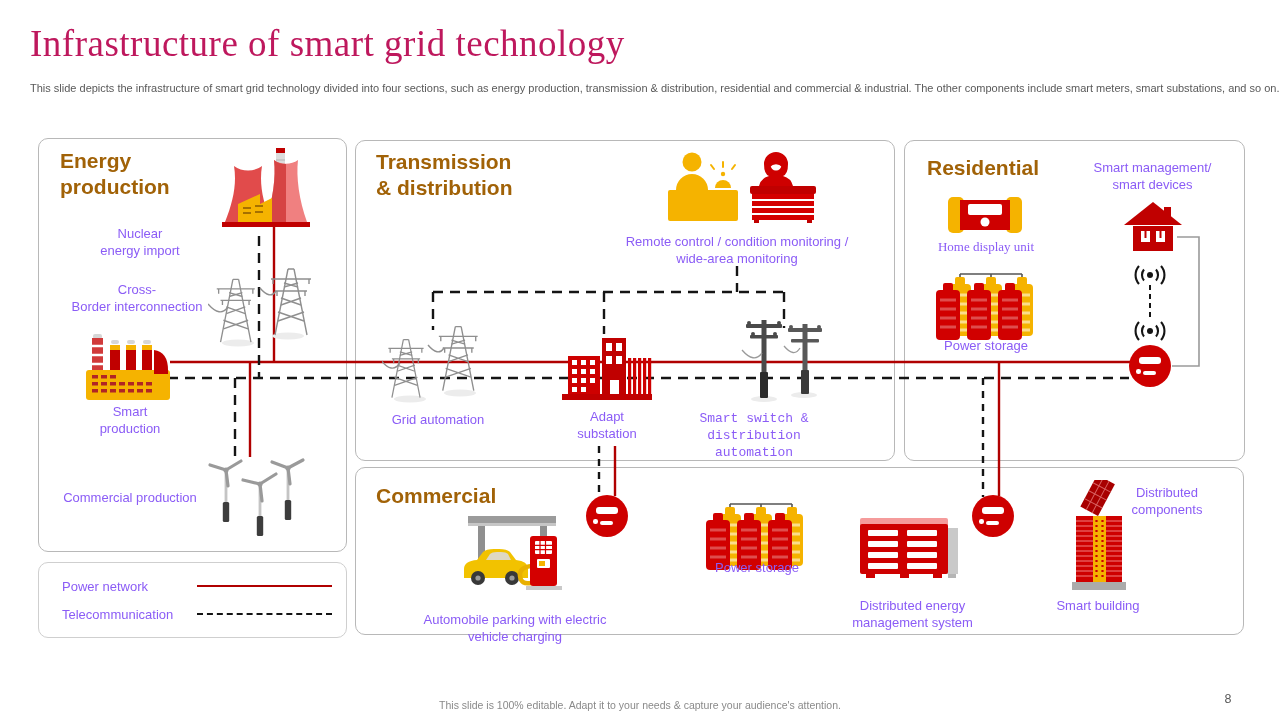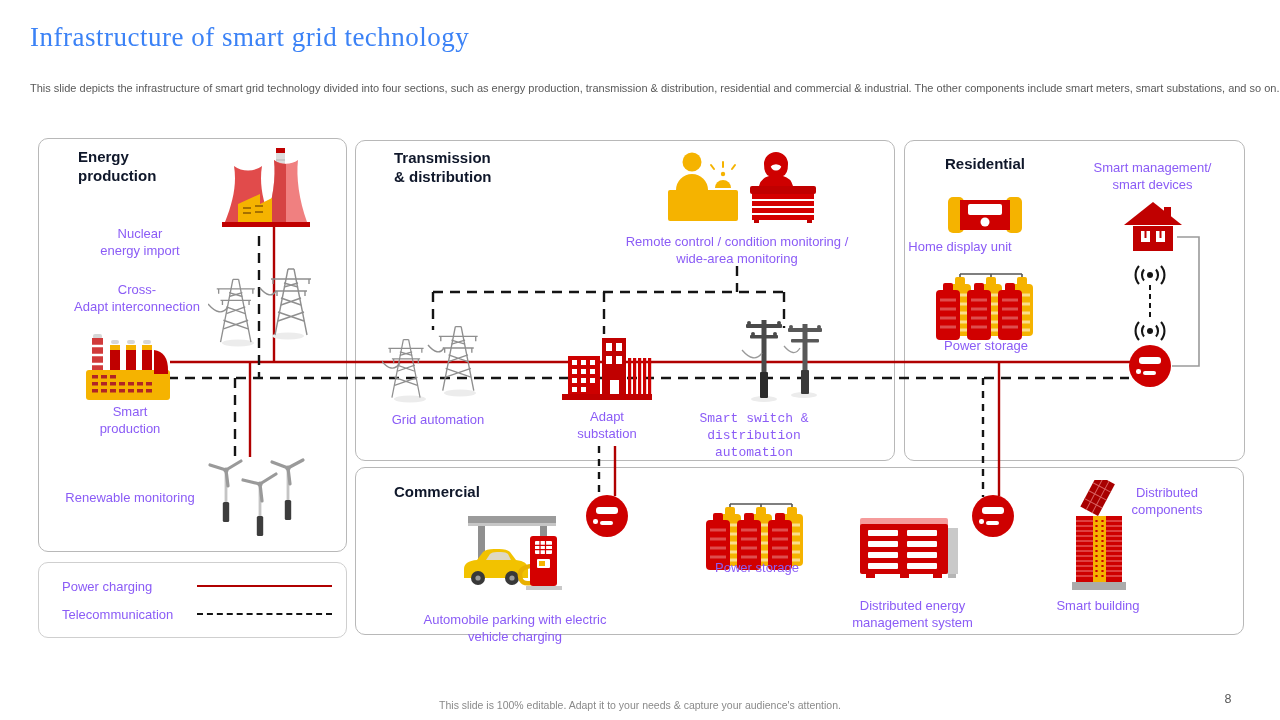--- a/index.html
+++ b/index.html
@@ -1,22 +1,22 @@
 <!DOCTYPE html>
 <html><head>
 <meta charset="utf-8">
 <style>
   html,body{margin:0;padding:0;background:#fff;}
   .slide{position:relative;width:1280px;height:720px;background:#fff;overflow:hidden;
          font-family:"Liberation Sans",sans-serif;}
   .title{position:absolute;left:30px;top:22px;font-family:"Liberation Serif",serif;
-         font-size:27px;font-weight:400;color:#3b82f6;letter-spacing:.5px;}
+         font-size:37px;font-weight:400;color:#be185d;letter-spacing:.5px;}
   .subtitle{position:absolute;left:30px;top:82px;width:1240px;font-size:11px;color:#595959;white-space:nowrap;}
   .box{position:absolute;border:1.4px solid #b8b8b8;border-radius:10px;background:transparent;}
-  .hdr{position:absolute;font-size:15px;font-weight:bold;color:#0f172a;line-height:1.25;white-space:pre-line;z-index:4;margin-left:18px;}
+  .hdr{position:absolute;font-size:21px;font-weight:bold;color:#a16207;line-height:1.25;white-space:pre-line;z-index:4;}
   .lbl{position:absolute;font-size:13px;color:#8b5cf6;line-height:1.3;text-align:center;white-space:pre-line;z-index:4;}
   .icon{position:absolute;z-index:2;}
   .lines{position:absolute;left:0;top:0;z-index:1;pointer-events:none;}
   .meter{position:absolute;width:42px;height:42px;border-radius:50%;background:#CE0000;z-index:3;}
   .meter .b1{position:absolute;left:10px;top:12px;width:22px;height:6.5px;background:#fff;border-radius:3px;}
   .meter .dt{position:absolute;left:7px;top:24px;width:4.5px;height:4.5px;background:#fff;border-radius:50%;}
   .meter .b2{position:absolute;left:14px;top:26px;width:13px;height:4px;background:#fff;border-radius:2px;}
   .legendline{position:absolute;z-index:2;}
   .footer{position:absolute;left:0;top:699px;width:1280px;text-align:center;font-size:10.5px;color:#8a8a8a;}
   .pagenum{position:absolute;left:1216px;top:692px;width:24px;font-size:12.5px;color:#595959;text-align:center;}
@@ -135,21 +135,21 @@
   <div class="icon" style="left:208px;top:256px;">
     <svg width="110" height="92" viewBox="0 0 110 92">
       <ellipse cx="30" cy="87" rx="16" ry="3.5" fill="#ececec"></ellipse>
       <ellipse cx="80" cy="80" rx="16" ry="3.5" fill="#ececec"></ellipse>
       <use href="#ltower" transform="translate(4,12) scale(0.95)"></use>
       <use href="#ltower" transform="translate(58,1)"></use>
       <path d="M0,48 q12,14 20,3 M52,32 q10,12 16,3" stroke="#8f8f8f" stroke-width="1.4" fill="none"></path>
     </svg>
   </div>
   <div class="lbl" style="left:42px;top:282px;width:190px;">Cross-
-Adapt interconnection</div>
+Border interconnection</div>
 
   <div class="icon" style="left:84px;top:334px;">
     <svg width="92" height="68" viewBox="0 0 92 68">
       <g fill="#d6d6d6">
           <rect x="9" y="0" width="9" height="5" rx="2"></rect>
           <rect x="27" y="6" width="8" height="4" rx="2"></rect>
           <rect x="43" y="6" width="8" height="4" rx="2"></rect>
           <rect x="59" y="6" width="8" height="4" rx="2"></rect>
         </g>
       <rect x="8" y="4" width="11" height="34" fill="#D13A3A"></rect>
@@ -209,23 +209,23 @@
           <rect x="60.8" y="68" width="6.4" height="20" rx="1.5"></rect>
           <rect x="88.8" y="52" width="6.4" height="20" rx="1.5"></rect>
       </g>
       <g fill="#9a9a9a">
           <circle cx="30" cy="22" r="2.6"></circle>
           <circle cx="64" cy="36" r="2.6"></circle>
           <circle cx="92" cy="20" r="2.6"></circle>
         </g>
     </svg>
   </div>
-  <div class="lbl" style="left:50px;top:490px;width:160px;">Renewable monitoring</div>
-
-  <div class="lbl" style="left:62px;top:579px;width:140px;text-align:left;">Power charging</div>
+  <div class="lbl" style="left:50px;top:490px;width:160px;">Commercial production</div>
+
+  <div class="lbl" style="left:62px;top:579px;width:140px;text-align:left;">Power network</div>
   <div class="legendline" style="left:197px;top:585px;width:135px;height:2.2px;background:#B00000;"></div>
   <div class="lbl" style="left:62px;top:607px;width:140px;text-align:left;">Telecommunication</div>
   <div class="legendline" style="left:197px;top:613px;width:135px;height:0;border-top:2.4px dashed #141414;"></div>
 
   <div class="hdr" style="left:376px;top:149px;">Transmission
 &amp; distribution</div>
 
   <div class="icon" style="left:668px;top:150px;">
     <svg width="152" height="74" viewBox="0 0 152 74">
       <g fill="#F5B300">
@@ -335,21 +335,21 @@
 
   <div class="icon" style="left:948px;top:192px;">
     <svg width="74" height="46" viewBox="0 0 74 46">
       <rect x="0" y="5" width="16" height="36" rx="5" fill="#F5B300"></rect>
       <rect x="58" y="5" width="16" height="36" rx="5" fill="#F5B300"></rect>
       <rect x="12" y="8" width="50" height="30" fill="#CE0000"></rect>
       <rect x="20" y="12" width="34" height="11" rx="2" fill="#fff"></rect>
       <circle cx="37" cy="30" r="4.5" fill="#fff"></circle>
     </svg>
   </div>
-  <div class="lbl" style="left:887px;top:239px;width:146px;">Home display unit</div>
+  <div class="lbl" style="left:913px;top:239px;width:146px;font-family:Liberation Serif, serif;">Home display unit</div>
 
   <div class="icon" style="left:936px;top:266px;">
     <svg width="98" height="80" viewBox="0 0 98 80">
         <use href="#bpack"></use>
       </svg>
   </div>
   <div class="lbl" style="left:926px;top:338px;width:120px;">Power storage</div>
 
   <div class="lbl" style="left:1075px;top:160px;width:155px;">Smart management/
 smart devices</div>

